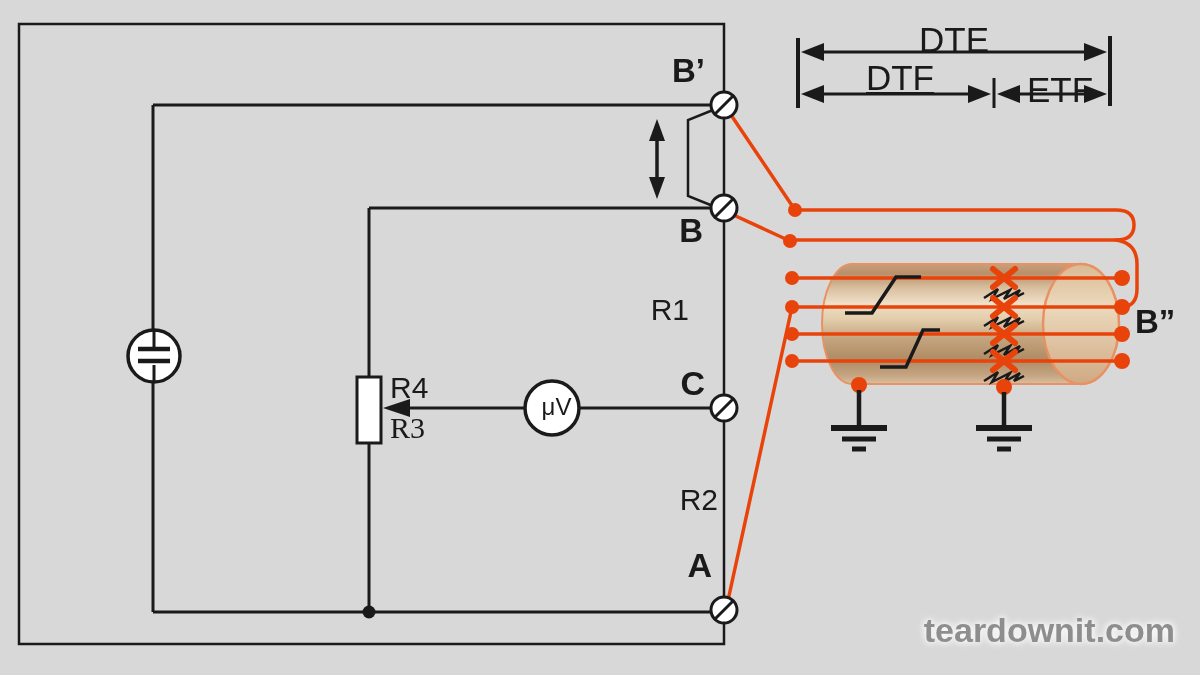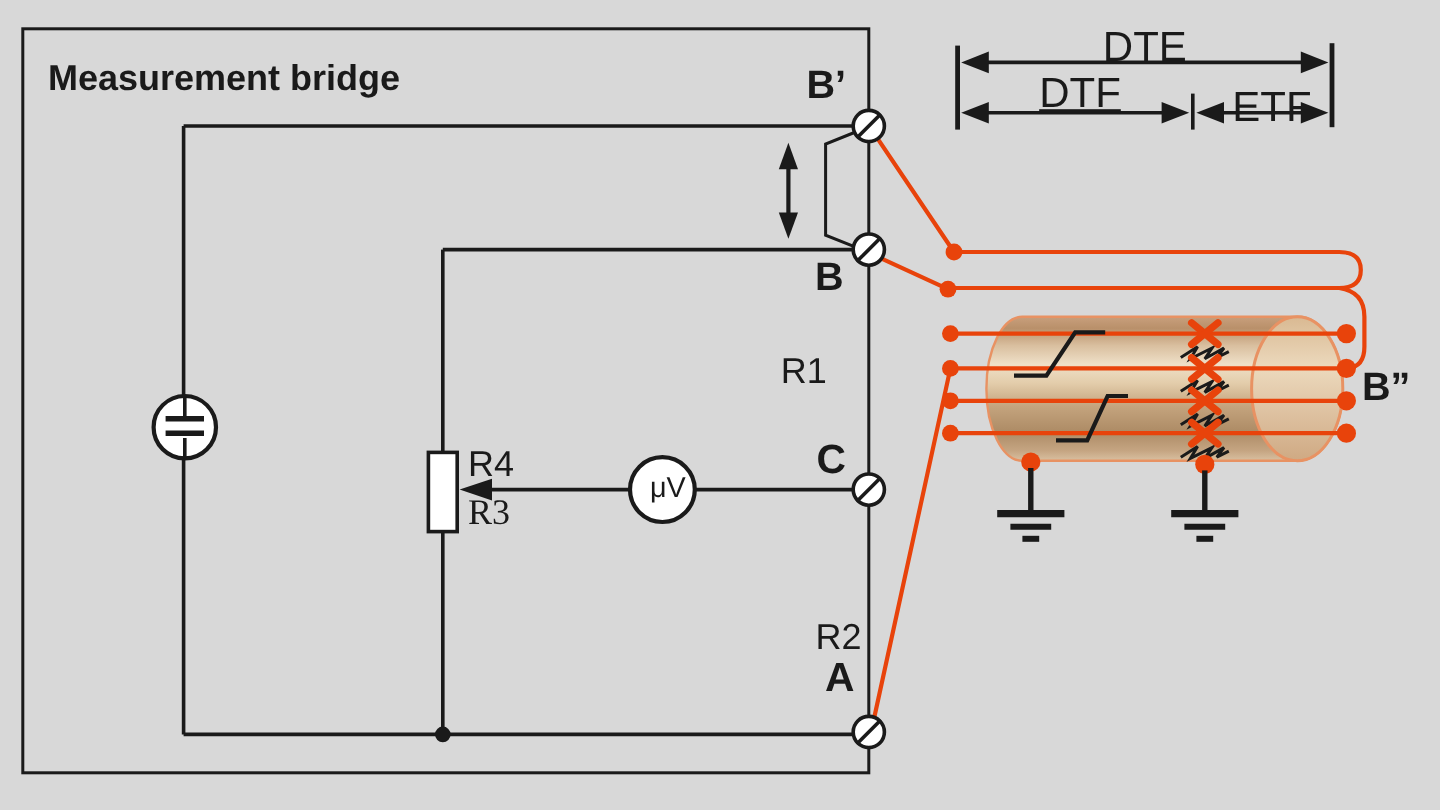--- a/index.html
+++ b/index.html
@@ -180,35 +180,35 @@
     <polygon points="1107,52 1084,43 1084,61" class="blkfill"></polygon>
     <line x1="812" y1="94" x2="980" y2="94" class="blk" stroke-width="3"></line>
     <polygon points="801,94 824,85 824,103" class="blkfill"></polygon>
     <polygon points="991,94 968,85 968,103" class="blkfill"></polygon>
     <line x1="1008" y1="94" x2="1096" y2="94" class="blk" stroke-width="3"></line>
     <polygon points="997,94 1020,85 1020,103" class="blkfill"></polygon>
     <polygon points="1107,94 1084,85 1084,103" class="blkfill"></polygon>
   </g>
 </svg>
 
-<div class="lbl bold" style="left:40px;top:50px;font-size:30px;">Measurement bridge</div>
 
 <div class="lbl t27 center" style="left:904px;top:22px;width:100px;">DTE</div>
 <div class="lbl t27 center" style="left:850px;top:60px;width:100px;text-decoration:underline;">DTF</div>
 <div class="lbl t27 center" style="left:1010px;top:72px;width:100px;">ETF</div>
 
 
 <div class="lbl bold t33 right" style="left:655px;top:54px;width:50px;">B’</div>
 <div class="lbl bold t33 right" style="left:655px;top:214px;width:48px;">B</div>
 <div class="lbl bold t34 right" style="left:655px;top:366px;width:50px;">C</div>
 <div class="lbl bold t34 right" style="left:660px;top:548px;width:52px;">A</div>
 
 <div class="lbl t30 right" style="left:631px;top:294px;width:58px;">R1</div>
-<div class="lbl t30 right" style="left:660px;top:516px;width:58px;">R2</div>
+<div class="lbl t30 right" style="left:660px;top:484px;width:58px;">R2</div>
 <div class="lbl t30" style="left:390px;top:372px;">R4</div>
 <div class="lbl t30" style="left:390px;top:412px;font-family:Liberation Serif, serif;">R3</div>
 
 <div class="lbl center" style="left:527px;top:394px;width:59px;font-size:24px;">μV</div>
 
 <div class="lbl bold t33" style="left:1135px;top:305px;">B”</div>
 
+<div class="lbl watermark right" style="left:895px;top:613px;width:280px;">teardownit.com</div>
 
 </div>
 
 </body></html>

